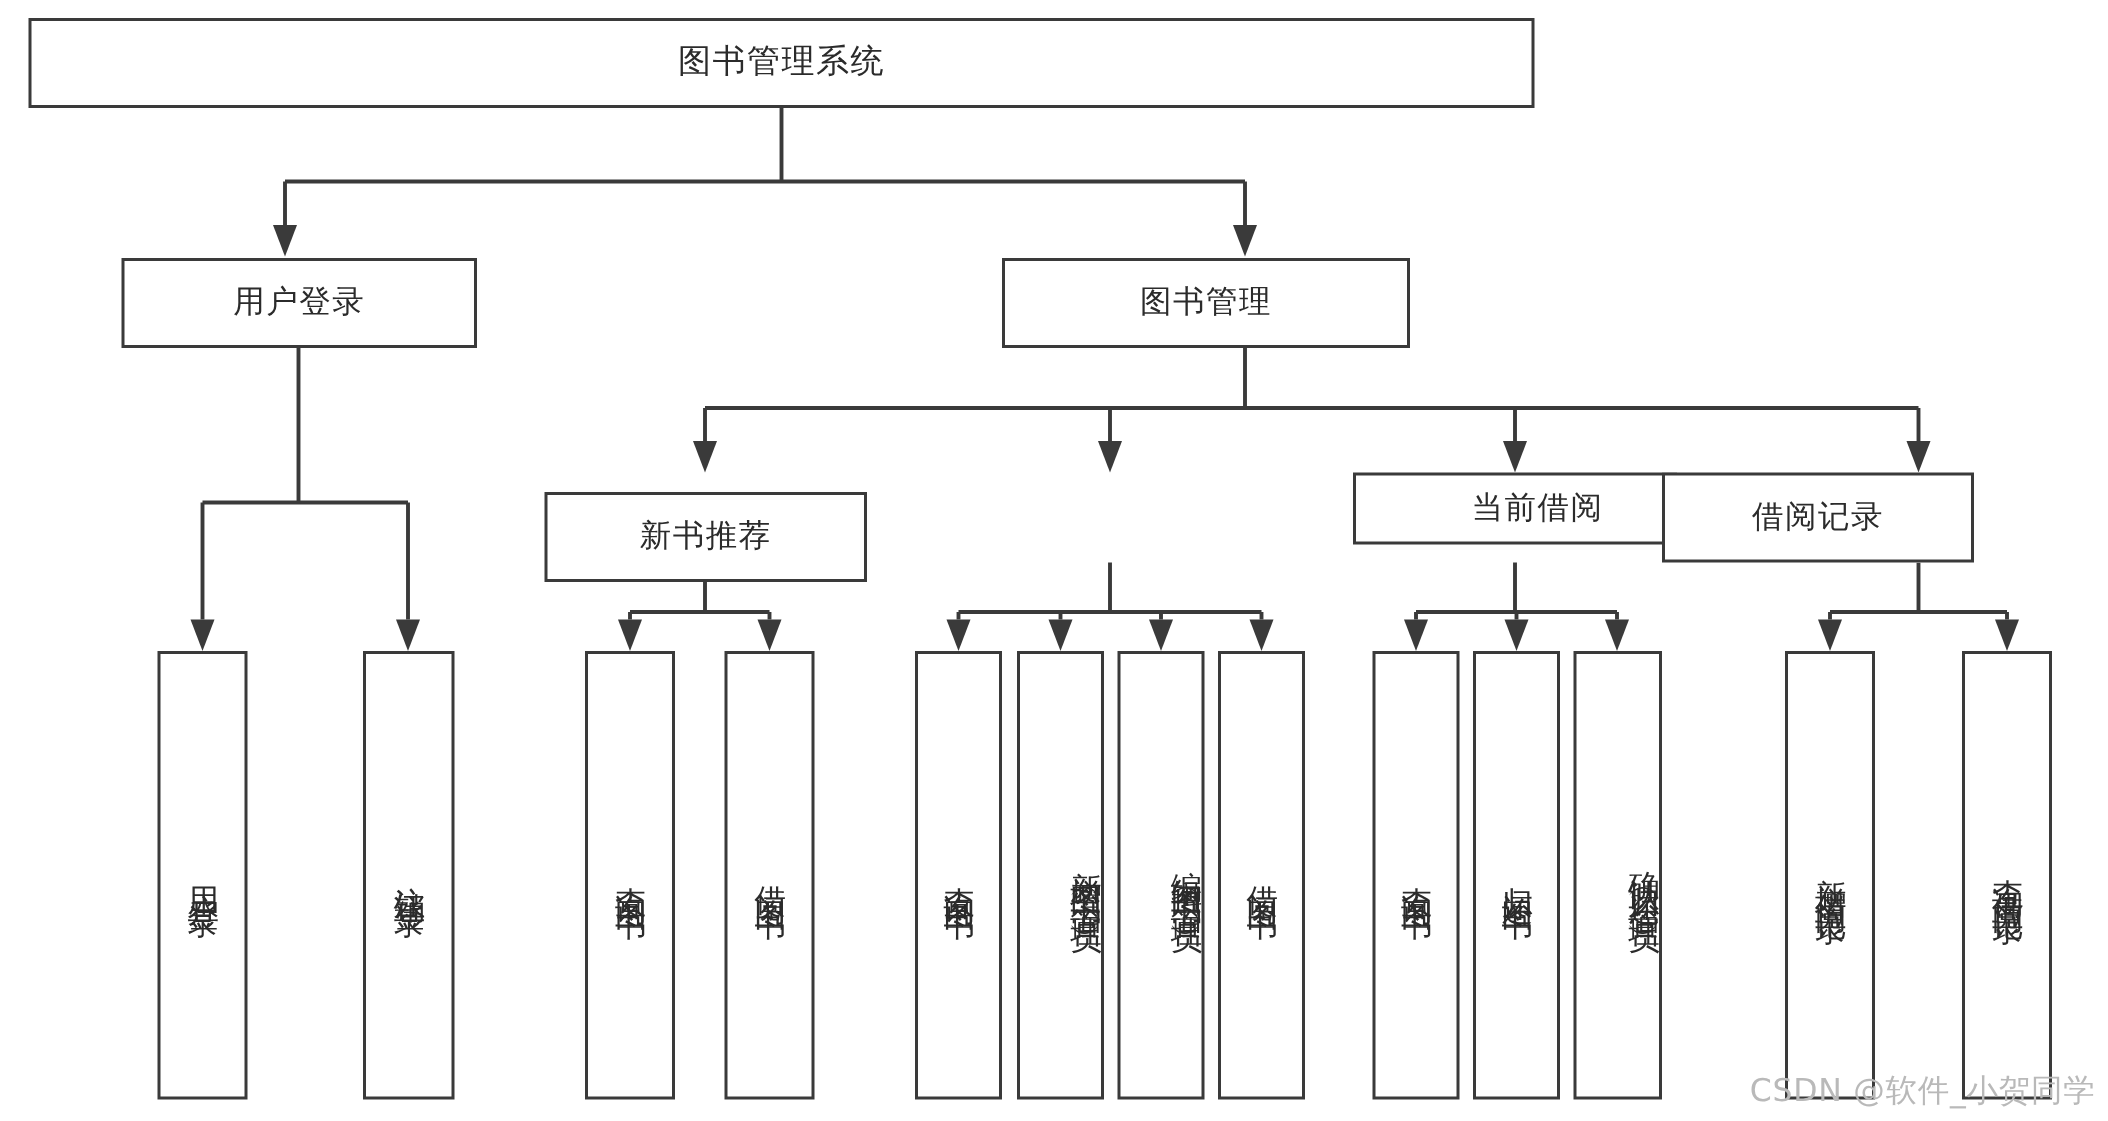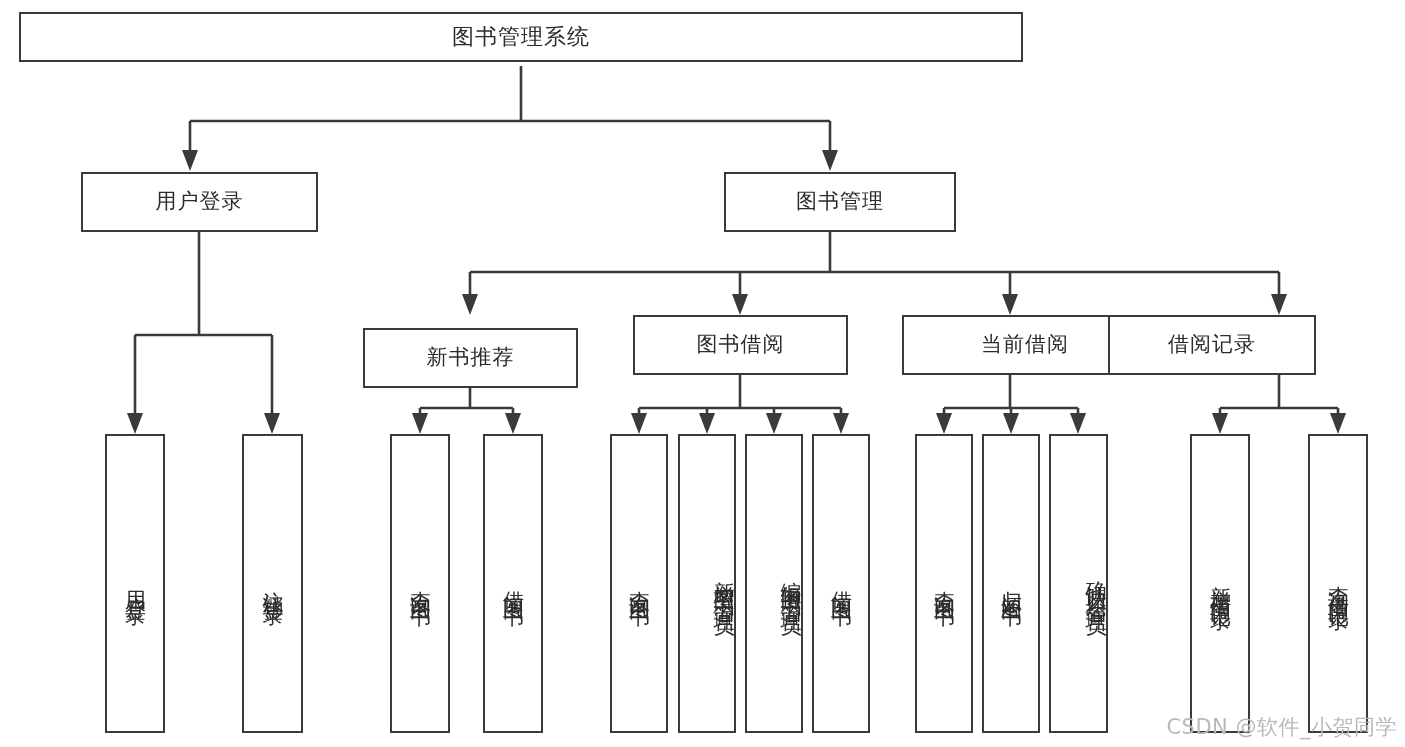--- a/index.html
+++ b/index.html
@@ -121,28 +121,27 @@
     <polygon points="1070,413 1086,413 1078,434"></polygon>
 
     <line x1="1279" y1="375" x2="1279" y2="408"></line>
     <line x1="1220" y1="408" x2="1338" y2="408"></line>
     <line x1="1220" y1="408" x2="1220" y2="413"></line>
     <polygon points="1212,413 1228,413 1220,434"></polygon>
     <line x1="1338" y1="408" x2="1338" y2="413"></line>
     <polygon points="1330,413 1346,413 1338,434"></polygon>
   </svg>
 
-  <div class="node horiz root" style="left:19px;top:12px;width:1004px;height:50px;">图书管理系统</div>
+  <div class="node horiz root" style="left:19px;top:12px;width:1004px;height:60px;">图书管理系统</div>
 
   <div class="node horiz" style="left:81px;top:172px;width:237px;height:60px;">用户登录</div>
-  <div class="node horiz" style="left:724px;top:172px;width:232px;height:60px;">图书管理</div>
+  <div class="node horiz" style="left:668px;top:172px;width:272px;height:60px;">图书管理</div>
 
   <div class="node horiz" style="left:363px;top:328px;width:215px;height:60px;">新书推荐</div>
-  <div class="node horiz" style="left:633px;top:315px;width:215px;height:60px;">图书借阅</div>
-  <div class="node horiz" style="left:902px;top:315px;width:216px;height:60px;padding-left:30px;">当前借阅</div>
+  <div class="node horiz" style="left:902px;top:315px;width:216px;height:48px;padding-left:30px;">当前借阅</div>
   <div class="node horiz" style="left:1108px;top:315px;width:208px;height:60px;">借阅记录</div>
 
   <div class="node vert mid" style="left:105px;top:434px;width:60px;height:299px;">用户登录</div>
   <div class="node vert mid" style="left:242px;top:434px;width:61px;height:299px;">注销登录</div>
 
   <div class="node vert mid" style="left:390px;top:434px;width:60px;height:299px;">查询图书</div>
   <div class="node vert mid" style="left:483px;top:434px;width:60px;height:299px;">借阅图书</div>
 
   <div class="node vert mid" style="left:610px;top:434px;width:58px;height:299px;">查询图书</div>
   <div class="node vert" style="left:678px;top:434px;width:58px;height:299px;">新增图书（管理员）</div>

